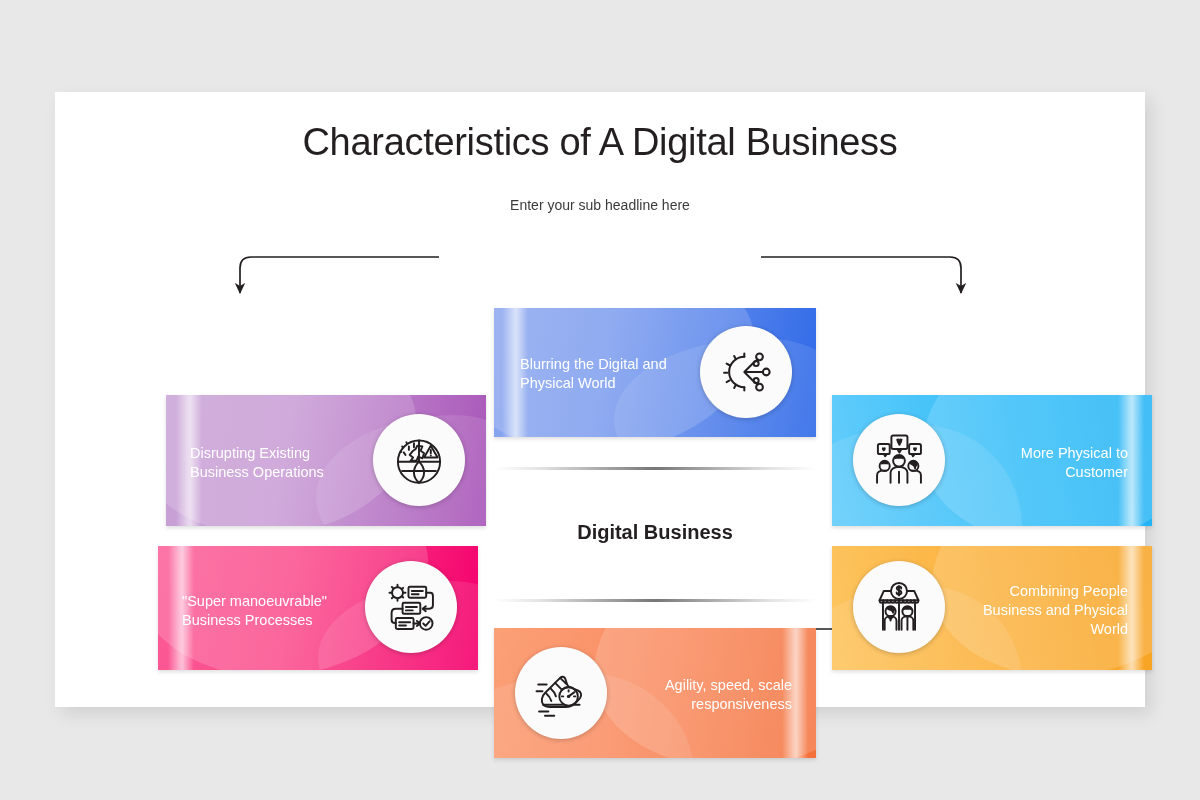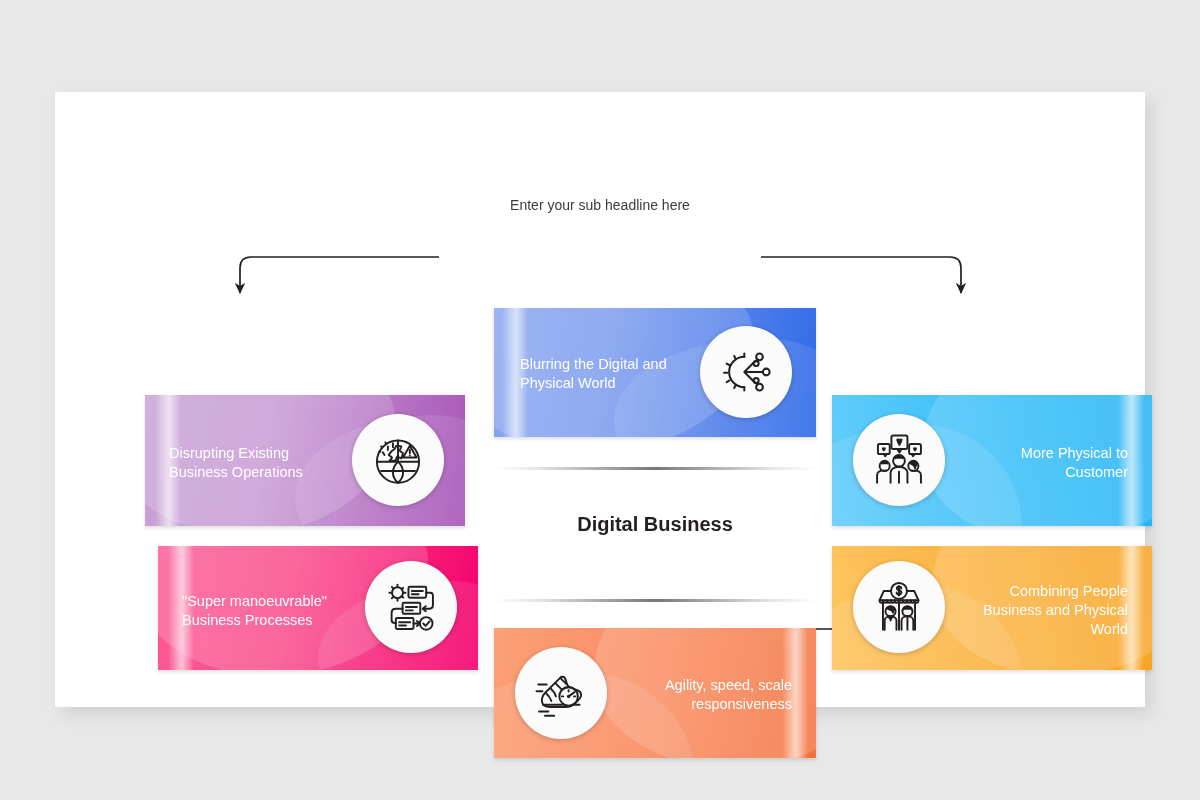--- a/index.html
+++ b/index.html
@@ -107,21 +107,21 @@
     background: #fbfbfb;
     box-shadow: 0 1px 5px rgba(0,0,0,0.22);
     display: flex;
     align-items: center;
     justify-content: center;
   }
   .iconwrap svg { display: block; }
 
   
   #card-purple {
-    left: 90px; top: 303px; width: 320px; height: 131px;
+    left: 111px; top: 303px; width: 320px; height: 131px;
     background: linear-gradient(100deg, #c7a1d6 0%, #c79ad4 38%, #a855b8 100%);
   }
   #card-pink {
     left: 103px; top: 454px; width: 320px; height: 124px;
     background: linear-gradient(100deg, #fb5b95 0%, #fb4b89 40%, #f4006e 100%);
   }
   #card-blue {
     left: 439px; top: 216px; width: 322px; height: 129px;
     background: linear-gradient(100deg, #8aa6ef 0%, #7b9bee 35%, #2f6ae8 100%);
   }
@@ -157,21 +157,21 @@
       rgba(60,60,60,0.70) 50%,
       rgba(120,120,120,0.20) 86%,
       rgba(255,255,255,0) 100%);
     filter: blur(0.4px);
   }
   .hub .rule.top    { top: 5px; }
   .hub .rule.bottom { top: 137px; }
   .hub .hub-label {
     position: absolute;
     left: 0;
-    top: 51px;
+    top: 59px;
     width: 322px;
     text-align: center;
     font-size: 20px;
     font-weight: bold;
     color: #231f20;
   }
 
   
   #connectors {
     position: absolute;
@@ -179,20 +179,21 @@
     width: 1090px; height: 615px;
     pointer-events: none;
   }
 </style>
 </head>
 <body>
 
 <div id="stage">
   <div class="slide">
 
+    <div class="title">Characteristics of A Digital Business</div>
     <div class="subtitle">Enter your sub headline here</div>
 
     <svg id="connectors" viewBox="0 0 1090 615">
       <defs>
         <marker id="ah" viewBox="0 0 10 10" refX="8.5" refY="5" markerWidth="7" markerHeight="7" orient="auto-start-reverse">
           <path d="M 0 0.6 L 9.4 5 L 0 9.4 L 2.6 5 Z" fill="#231f20"></path>
         </marker>
       </defs>
 
       <path d="M 384 165 L 196 165 Q 185 165 185 176 L 185 201" fill="none" stroke="#231f20" stroke-width="1.7" marker-end="url(#ah)"></path>

